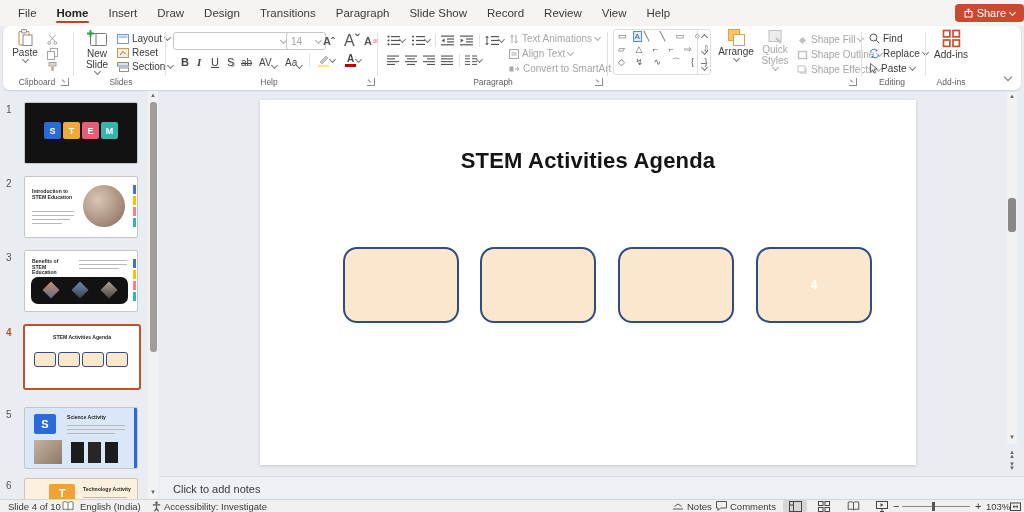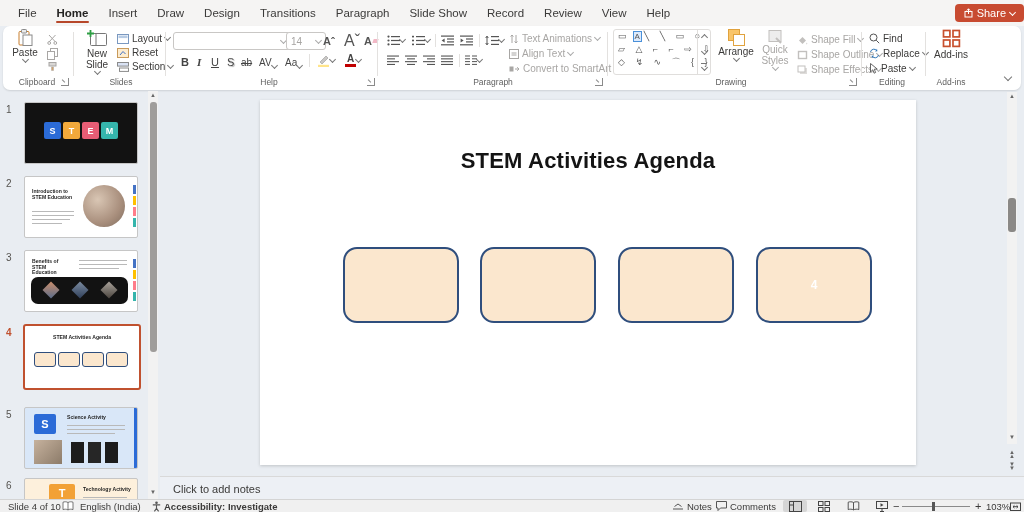--- a/index.html
+++ b/index.html
@@ -389,21 +389,20 @@
       <span class="cv lite"></span>
   </div>
   <div class="rowbtn dis" style="left:794px;top:37px">
     <svg width="11" height="10" viewBox="0 0 11 10">
         <rect x="3" y="3" width="7" height="6" fill="#dedcda"></rect>
         <rect x="1" y="1" width="7" height="6" fill="#fff" stroke="#c2c0be"></rect>
       </svg>
     <span>Shape Effects</span>
       <span class="cv lite"></span>
   </div>
-  <div class="glabel" style="left:608px;width:240px">Drawing</div>
   <span class="lnch" style="left:846px;top:52px"></span>
   <div class="gsep" style="left:858px"></div>
 
   <div class="rowbtn" style="left:866px;top:6px">
     <svg width="11" height="11" viewBox="0 0 11 11">
         <circle cx="4.5" cy="4.5" r="3.5" fill="none" stroke="#555"></circle>
         <line x1="7.2" y1="7.2" x2="10.2" y2="10.2" stroke="#555"></line>
       </svg>
     <span>Find</span>
   </div>
@@ -547,21 +546,21 @@
       </svg>
   </span>
   <span class="st" style="left:80px">
       <span>English (India)</span>
     </span>
   <span class="st" style="left:152px">
     <svg width="9" height="11" viewBox="0 0 9 11">
         <circle cx="4.5" cy="1.7" r="1.3" fill="#555"></circle>
         <path d="M0.8 3.9 H8.2 M4.5 3.6 V7.4 M4.5 7.4 L2.4 10.4 M4.5 7.4 L6.6 10.4" stroke="#555" fill="none" stroke-width="1.1"></path>
       </svg>
-    <span style="font-weight:bold">Accessibility: Investigate</span>
+    <span style="font-weight:normal">Accessibility: Investigate</span>
   </span>
 
   <span class="st" style="left:672px">
     <svg width="12" height="9" viewBox="0 0 12 9">
         <path d="M2.5 4.5 L6 2 L9.5 4.5" fill="none" stroke="#555"></path>
         <line x1="1" y1="7" x2="11" y2="7" stroke="#555"></line>
       </svg>
     <span>Notes</span>
   </span>
   <span class="st" style="left:716px">

